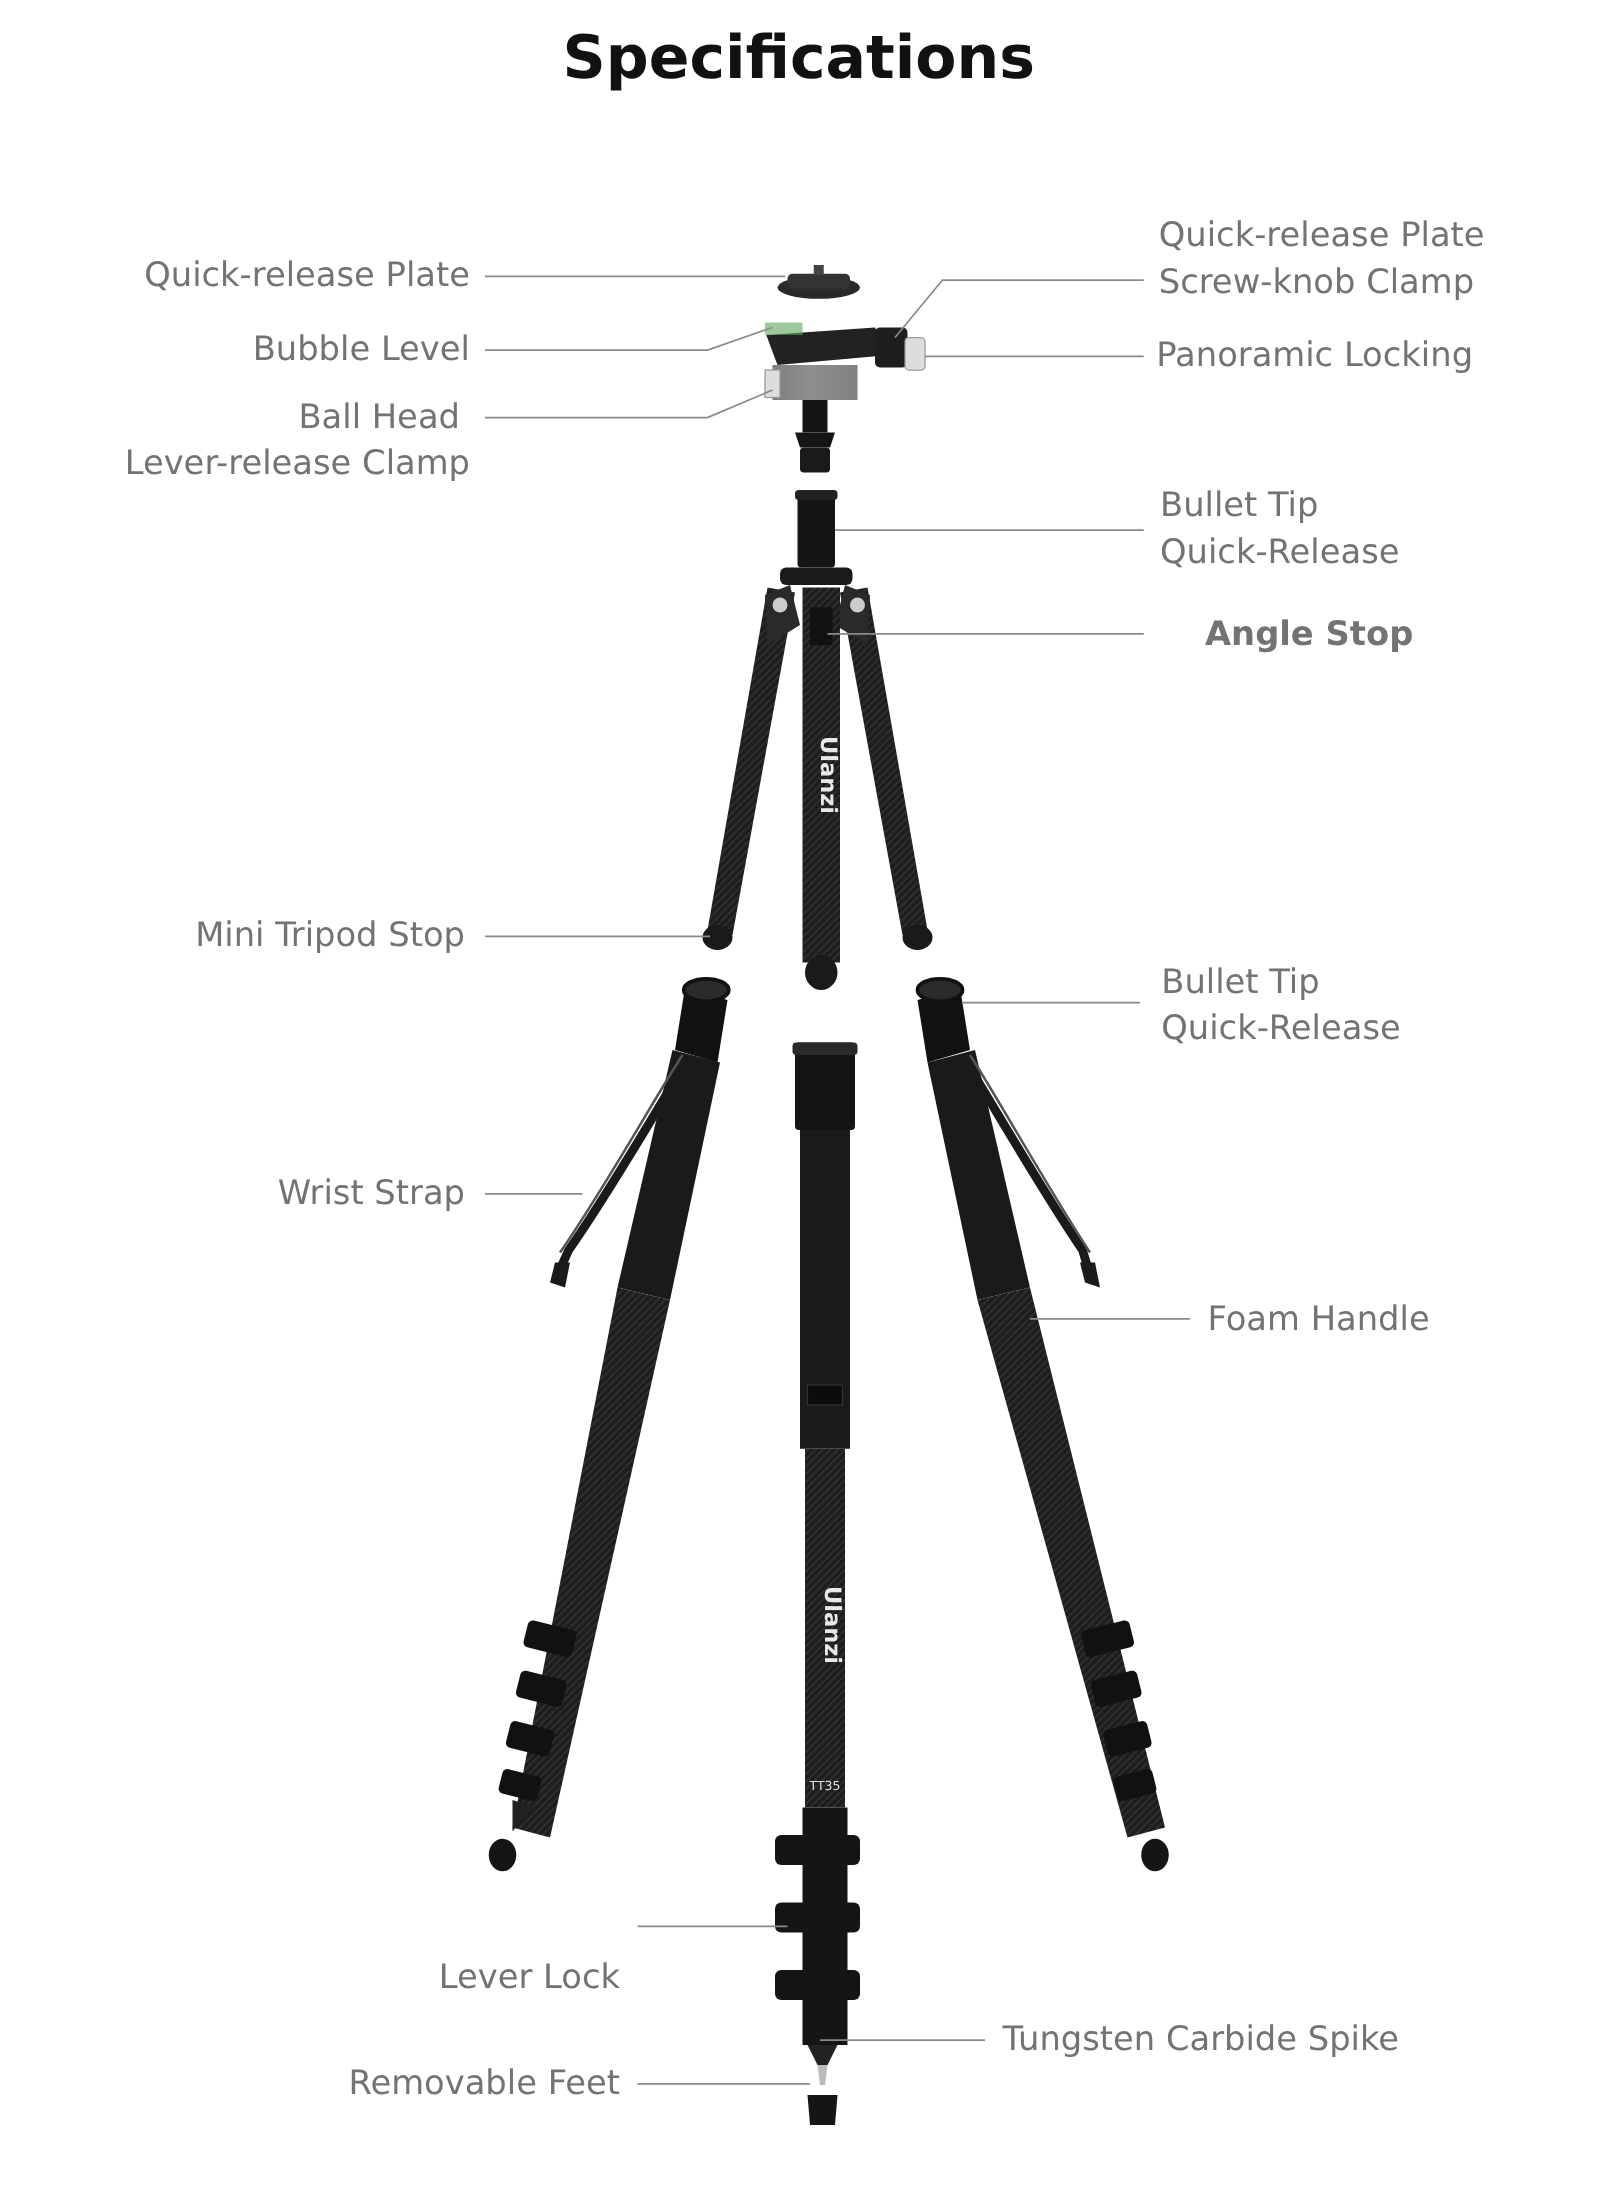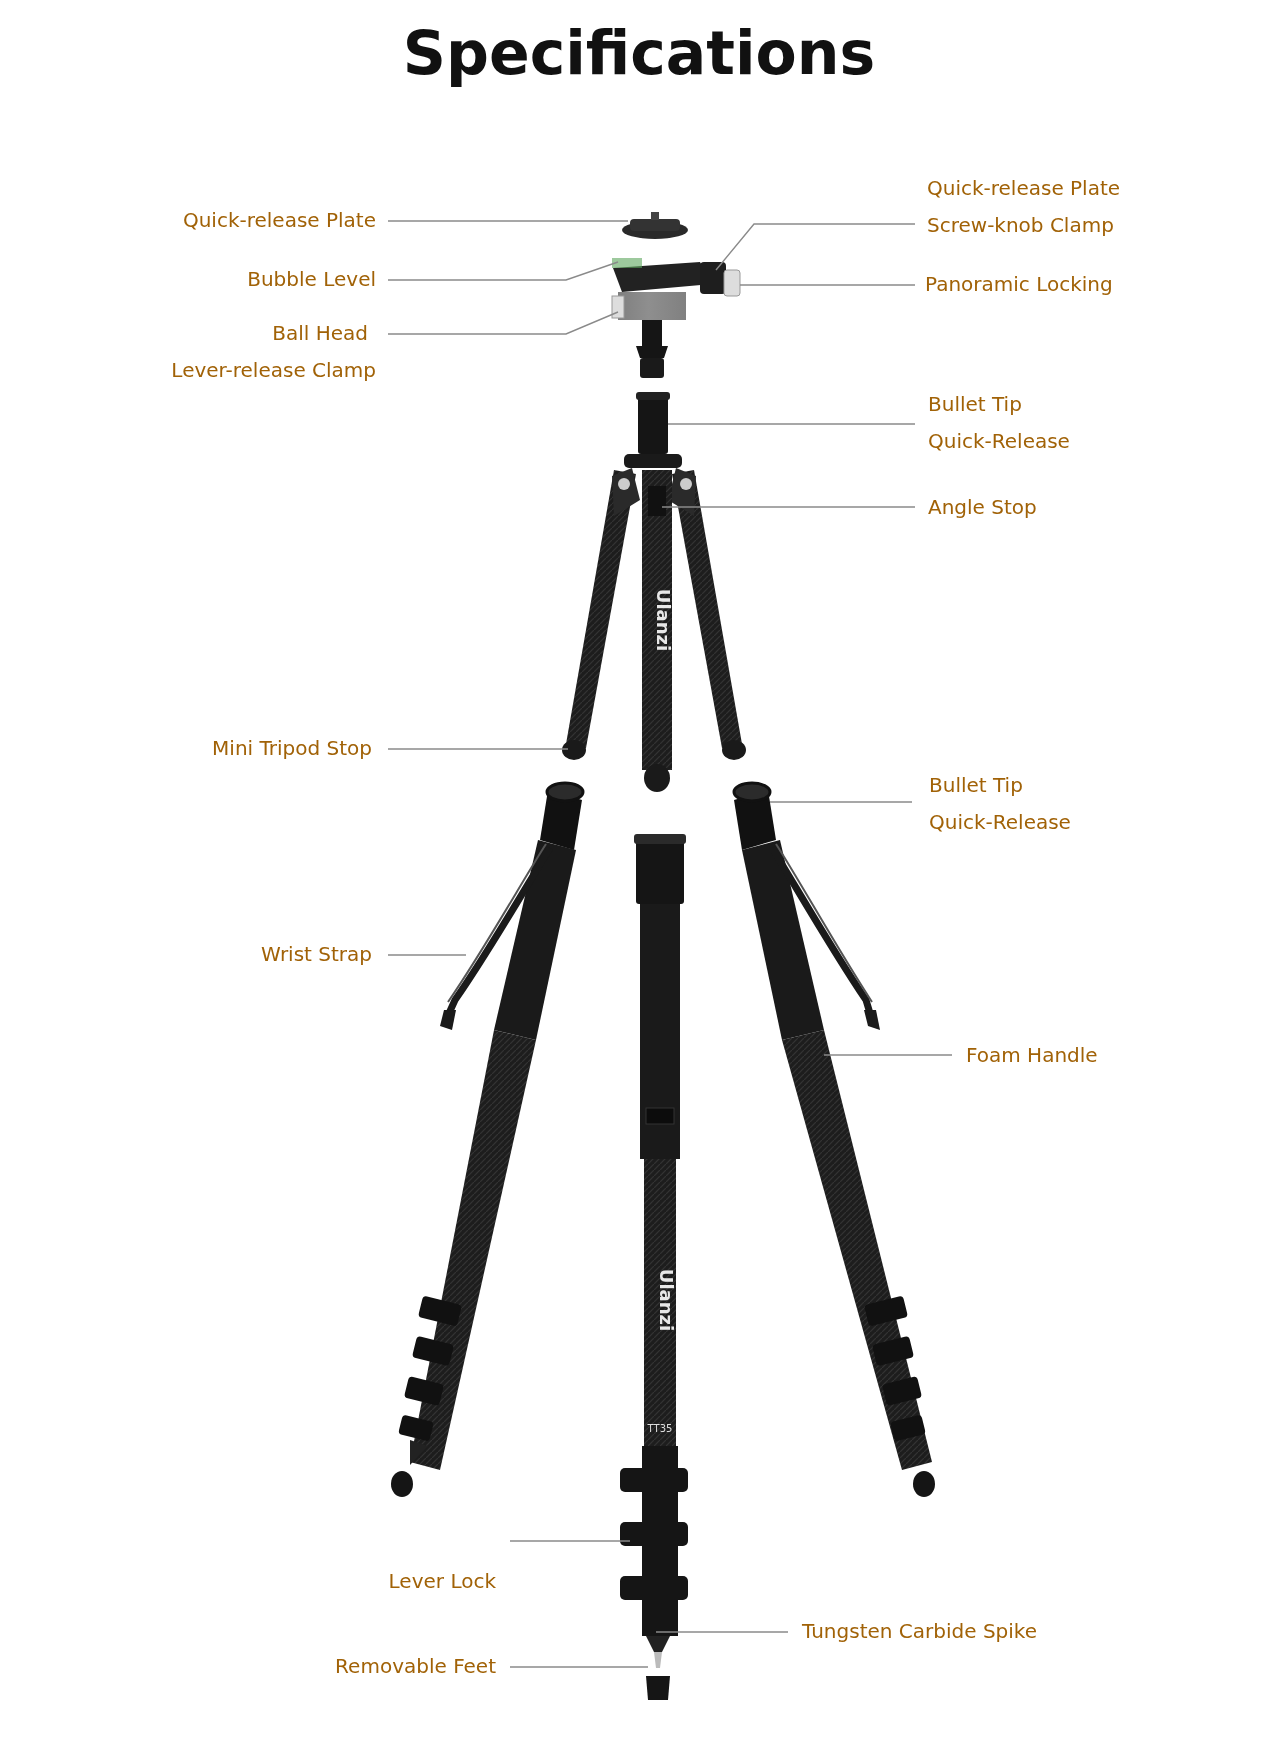--- a/index.html
+++ b/index.html
@@ -1,20 +1,20 @@
 <!DOCTYPE html>
 <html><head>
 <meta charset="utf-8">
 <style>
   html, body { margin:0; padding:0; background:#ffffff; }
   body { width:1278px; height:1758px; position:relative; overflow:hidden;
          font-family:"DejaVu Sans","Liberation Sans",sans-serif; color:#2a2a2a; }
   .title { position:absolute; left:0; width:1278px; top:18px; text-align:center;
-           font-size:60px; font-weight:bold; color:#111; letter-spacing:0px; }
-  .label { position:absolute; font-size:20px; line-height:37px; color:#a16207; white-space:nowrap; }
+           font-size:48px; font-weight:bold; color:#111; letter-spacing:0px; }
+  .label { position:absolute; font-size:27px; line-height:37px; color:#737373; white-space:nowrap; }
   .label.right-align { text-align:right; }
   svg.art { position:absolute; left:0; top:0; }
 </style>
 </head>
 <body>
 
 <div class="title">Specifications</div>
 
 <svg class="art" width="1278" height="1758" viewBox="0 0 1278 1758">
   <defs>
@@ -168,21 +168,21 @@
   <div>Quick-release Plate</div>
   <div>Screw-knob Clamp</div>
 </div>
 <div class="label" style="left:925px; top:266px;">
   <div>Panoramic Locking</div>
 </div>
 <div class="label" style="left:928px; top:386px;">
   <div>Bullet Tip</div>
   <div>Quick-Release</div>
 </div>
-<div class="label" style="left:928px; top:489px;">
+<div class="label" style="left:964px; top:489px;font-weight:bold;">
   <div>Angle Stop</div>
 </div>
 <div class="label" style="left:929px; top:767px;">
   <div>Bullet Tip</div>
   <div>Quick-Release</div>
 </div>
 <div class="label" style="left:966px; top:1037px;">
   <div>Foam Handle</div>
 </div>
 <div class="label" style="left:802px; top:1613px;">

